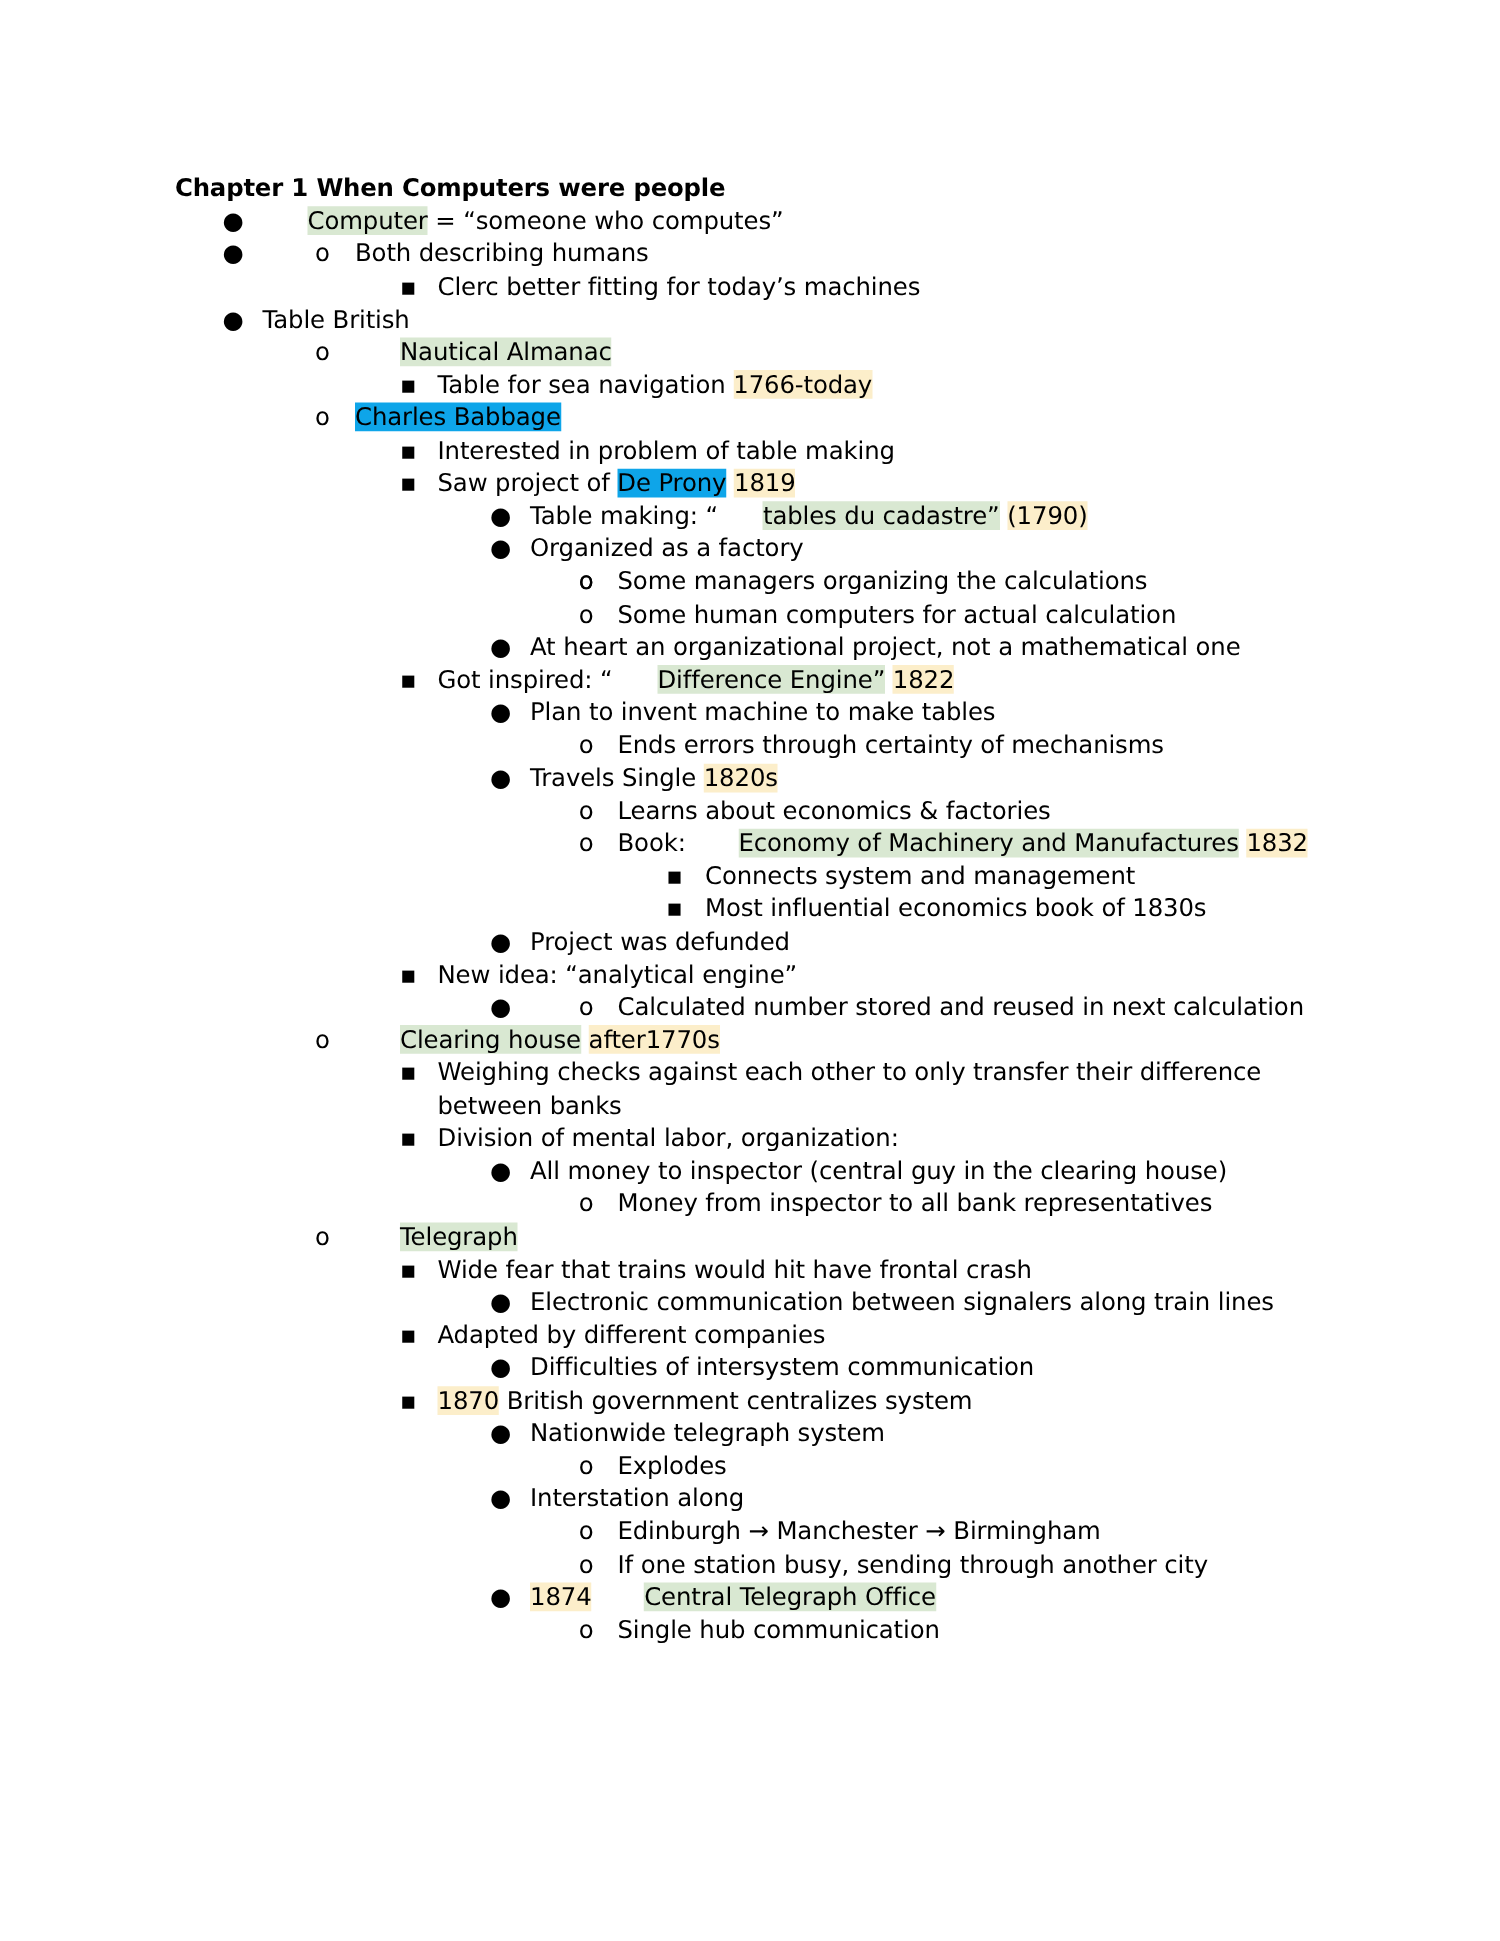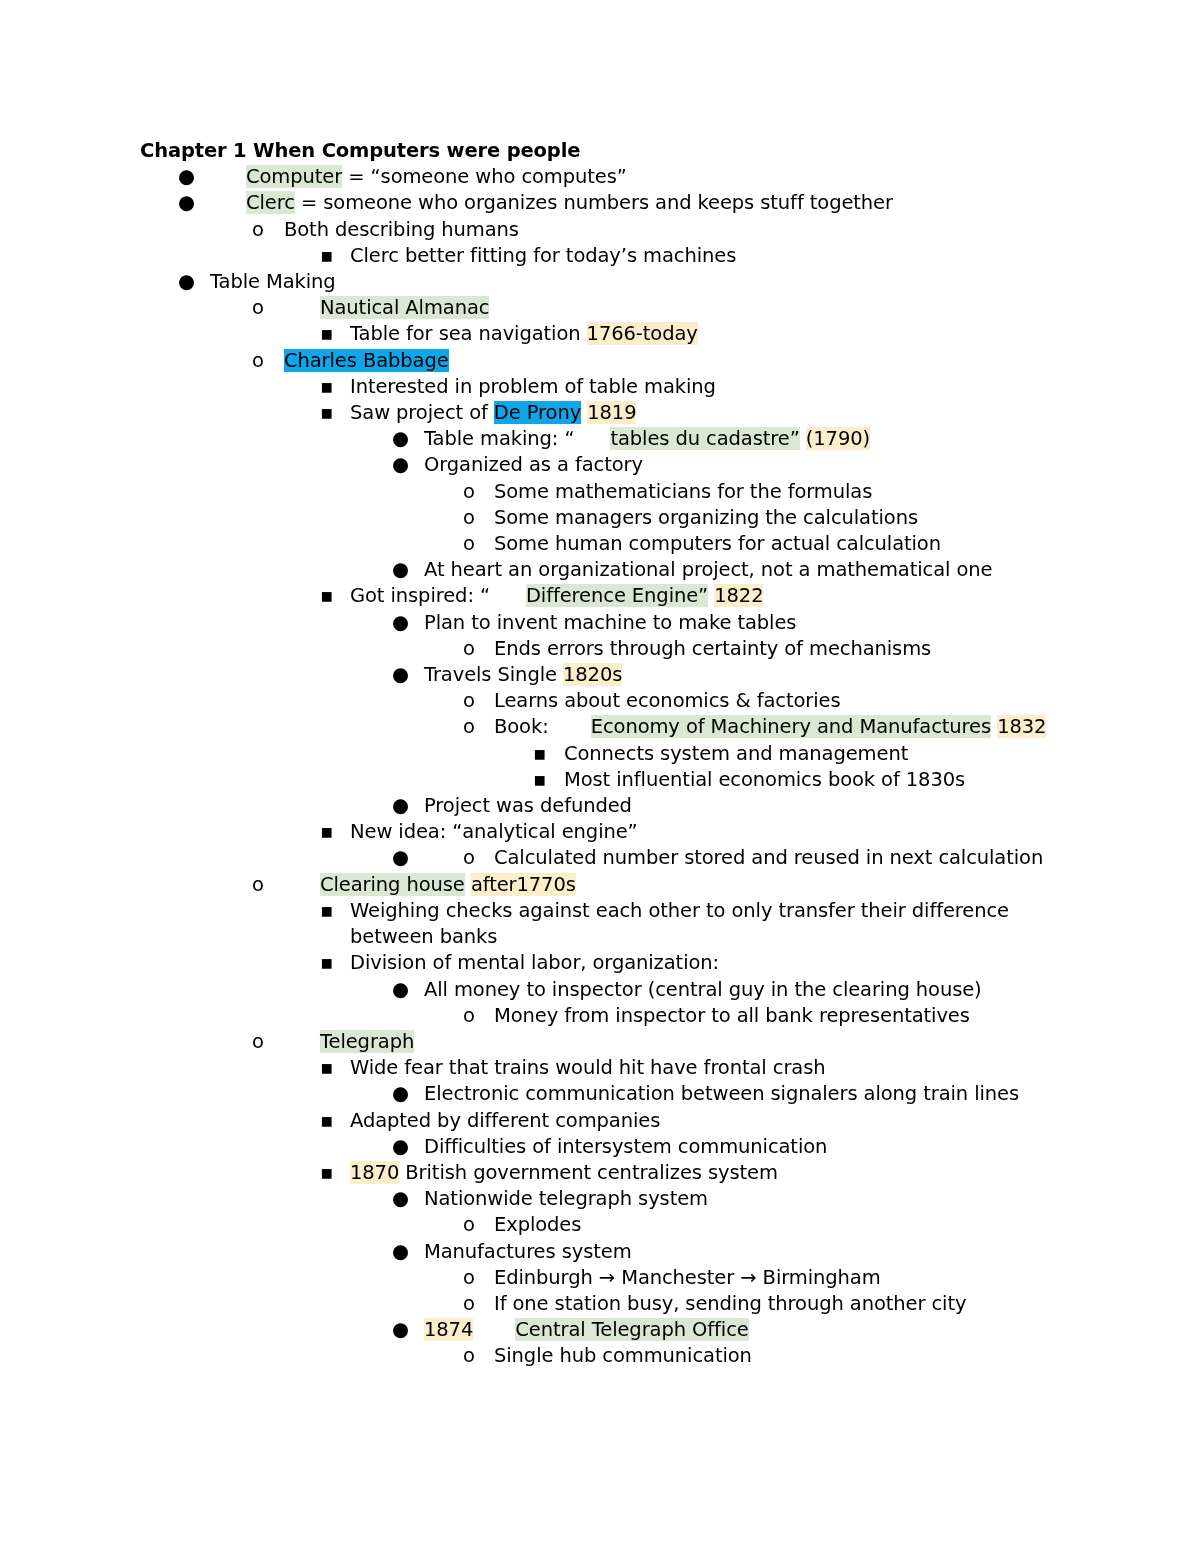--- a/index.html
+++ b/index.html
@@ -78,32 +78,32 @@
   .txt { white-space: pre-wrap; }
 </style>
 </head>
 <body>
 
 <div class="page">
   <div class="doc-body">
     <div class="doc-title">Chapter 1 When Computers were people</div>
     <div id="outline-list">
         <div class="line lv1"><span class="marker b-disc">●</span><span class="txt"><span class="hl-green">Computer</span><span> = “someone who computes”</span></span></div>
-        <div class="line lv1"><span class="marker b-disc">●</span><span class="txt"><span class="hl-green">Clerc</span><span> = someone who organizes numbers and keeps stuff together</span></span></div>
+        <div class="line lv1"><span class="marker b-disc">●</span></div>
         <div class="line lv2"><span class="marker b-circle">o</span><span class="txt"><span>Both describing humans</span></span></div>
         <div class="line lv3"><span class="marker b-square">▪</span><span class="txt"><span>Clerc better fitting for today’s machines</span></span></div>
-        <div class="line lv1"><span class="marker b-disc">●</span><span class="txt"><span>Table Making</span></span></div>
+        <div class="line lv1"><span class="marker b-disc">●</span><span class="txt"><span>Table British</span></span></div>
         <div class="line lv2"><span class="marker b-circle">o</span><span class="txt"><span class="hl-green">Nautical Almanac</span></span></div>
         <div class="line lv3"><span class="marker b-square">▪</span><span class="txt"><span>Table for sea navigation </span><span class="hl-yellow">1766-today</span></span></div>
         <div class="line lv2"><span class="marker b-circle">o</span><span class="txt"><span class="hl-pink">Charles Babbage</span></span></div>
         <div class="line lv3"><span class="marker b-square">▪</span><span class="txt"><span>Interested in problem of table making</span></span></div>
         <div class="line lv3"><span class="marker b-square">▪</span><span class="txt"><span>Saw project of </span><span class="hl-pink">De Prony</span><span> </span><span class="hl-yellow">1819</span></span></div>
         <div class="line lv4"><span class="marker b-disc">●</span><span class="txt"><span>Table making: “</span><span class="hl-green">tables du cadastre”</span><span> </span><span class="hl-yellow">(1790)</span></span></div>
         <div class="line lv4"><span class="marker b-disc">●</span><span class="txt"><span>Organized as a factory</span></span></div>
-        <div class="line lv5"><span class="marker b-circle">o</span><span class="txt"><span>Some mathematicians for the formulas</span></span></div>
+        <div class="line lv5"><span class="marker b-circle">o</span></div>
         <div class="line lv5"><span class="marker b-circle">o</span><span class="txt"><span>Some managers organizing the calculations</span></span></div>
         <div class="line lv5"><span class="marker b-circle">o</span><span class="txt"><span>Some human computers for actual calculation</span></span></div>
         <div class="line lv4"><span class="marker b-disc">●</span><span class="txt"><span>At heart an organizational project, not a mathematical one</span></span></div>
         <div class="line lv3"><span class="marker b-square">▪</span><span class="txt"><span>Got inspired: “</span><span class="hl-green">Difference Engine”</span><span> </span><span class="hl-yellow">1822</span></span></div>
         <div class="line lv4"><span class="marker b-disc">●</span><span class="txt"><span>Plan to invent machine to make tables</span></span></div>
         <div class="line lv5"><span class="marker b-circle">o</span><span class="txt"><span>Ends errors through certainty of mechanisms</span></span></div>
         <div class="line lv4"><span class="marker b-disc">●</span><span class="txt"><span>Travels Single </span><span class="hl-yellow">1820s</span></span></div>
         <div class="line lv5"><span class="marker b-circle">o</span><span class="txt"><span>Learns about economics &amp; factories</span></span></div>
         <div class="line lv5"><span class="marker b-circle">o</span><span class="txt"><span>Book: </span><span class="hl-green">Economy of Machinery and Manufactures</span><span> </span><span class="hl-yellow">1832</span></span></div>
         <div class="line lv6"><span class="marker b-square">▪</span><span class="txt"><span>Connects system and management</span></span></div>
@@ -118,20 +118,20 @@
         <div class="line lv4"><span class="marker b-disc">●</span><span class="txt"><span>All money to inspector (central guy in the clearing house)</span></span></div>
         <div class="line lv5"><span class="marker b-circle">o</span><span class="txt"><span>Money from inspector to all bank representatives</span></span></div>
         <div class="line lv2"><span class="marker b-circle">o</span><span class="txt"><span class="hl-green">Telegraph</span></span></div>
         <div class="line lv3"><span class="marker b-square">▪</span><span class="txt"><span>Wide fear that trains would hit have frontal crash</span></span></div>
         <div class="line lv4"><span class="marker b-disc">●</span><span class="txt"><span>Electronic communication between signalers along train lines</span></span></div>
         <div class="line lv3"><span class="marker b-square">▪</span><span class="txt"><span>Adapted by different companies</span></span></div>
         <div class="line lv4"><span class="marker b-disc">●</span><span class="txt"><span>Difficulties of intersystem communication</span></span></div>
         <div class="line lv3"><span class="marker b-square">▪</span><span class="txt"><span class="hl-yellow">1870</span><span> British government centralizes system</span></span></div>
         <div class="line lv4"><span class="marker b-disc">●</span><span class="txt"><span>Nationwide telegraph system</span></span></div>
         <div class="line lv5"><span class="marker b-circle">o</span><span class="txt"><span>Explodes</span></span></div>
-        <div class="line lv4"><span class="marker b-disc">●</span><span class="txt"><span>Manufactures system</span></span></div>
+        <div class="line lv4"><span class="marker b-disc">●</span><span class="txt"><span>Interstation along</span></span></div>
         <div class="line lv5"><span class="marker b-circle">o</span><span class="txt"><span>Edinburgh → Manchester → Birmingham</span></span></div>
         <div class="line lv5"><span class="marker b-circle">o</span><span class="txt"><span>If one station busy, sending through another city</span></span></div>
         <div class="line lv4"><span class="marker b-disc">●</span><span class="txt"><span class="hl-yellow">1874</span><span> </span><span class="hl-green">Central Telegraph Office</span></span></div>
         <div class="line lv5"><span class="marker b-circle">o</span><span class="txt"><span>Single hub communication</span></span></div>
       </div>
   </div>
 </div>
 
 </body></html>

